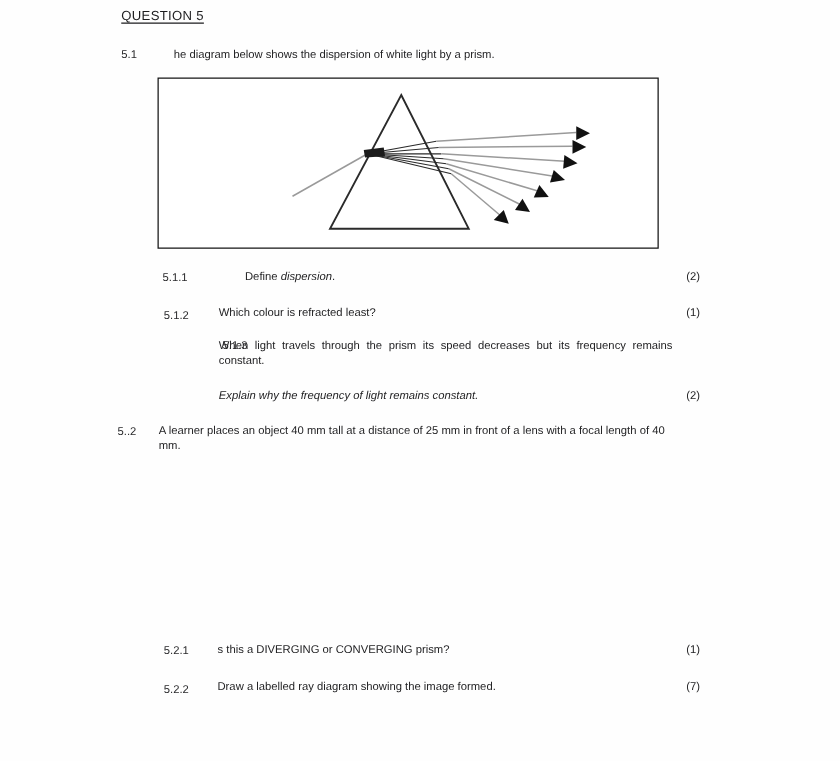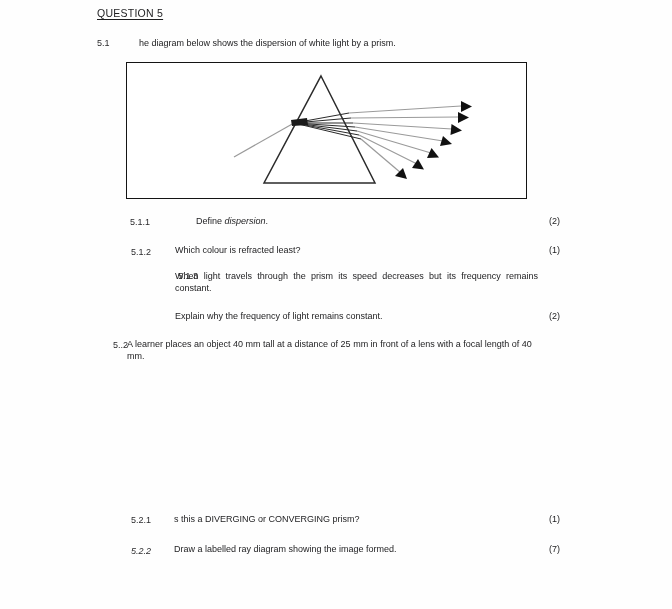--- a/index.html
+++ b/index.html
@@ -132,28 +132,28 @@
   <div class="num" style="left:130px; top:217px;">5.1.1</div>
   <div class="body-text" style="left:175px; top:216px; width:340px;padding-left:21px;"><span>Define </span><em>dispersion</em><span>.</span></div>
   <div class="marks" style="left:549px; top:216px;">(2)</div>
 
   <div class="num" style="left:131px; top:247px;">5.1.2</div>
   <div class="body-text" style="left:175px; top:245px; width:340px;">Which colour is refracted least?</div>
   <div class="marks" style="left:549px; top:245px;">(1)</div>
 
   <div class="num" style="left:130px; top:271px;padding-left:48px;">5.1.3</div>
   <div class="body-text justify" style="left:175px; top:271px; width:363px;">When light travels through the prism its speed decreases but its frequency remains constant.</div>
-  <div class="body-text" style="left:175px; top:311px; width:363px;">Explain why the frequency of light remains constant.</div>
+  <div class="body-text" style="left:175px; top:311px; width:363px;font-style:italic;">Explain why the frequency of light remains constant.</div>
   <div class="marks" style="left:549px; top:311px;">(2)</div>
 
-  <div class="num" style="left:94px; top:340px;margin-left:19px;">5..2</div>
+  <div class="num" style="left:94px; top:340px;">5..2</div>
   <div class="body-text" style="left:127px; top:339px; width:412px;">A learner places an object 40 mm tall at a distance of 25 mm in front of a lens with a focal length of 40 mm.</div>
 
 
   <div class="num" style="left:131px; top:515px;">5.2.1</div>
   <div class="body-text clip-left" style="left:175px; top:514px; width:350px;">s this a DIVERGING or CONVERGING prism?</div>
   <div class="marks" style="left:549px; top:514px;">(1)</div>
 
-  <div class="num" style="left:131px; top:546px;font-style:italic;">5.2.2</div>
+  <div class="num" style="left:131px; top:546px;">5.2.2</div>
   <div class="body-text clip-left" style="left:175px; top:544px; width:350px;">Draw a labelled ray diagram showing the image formed.</div>
   <div class="marks" style="left:549px; top:544px;">(7)</div>
 
 </div>
 
 </body></html>

